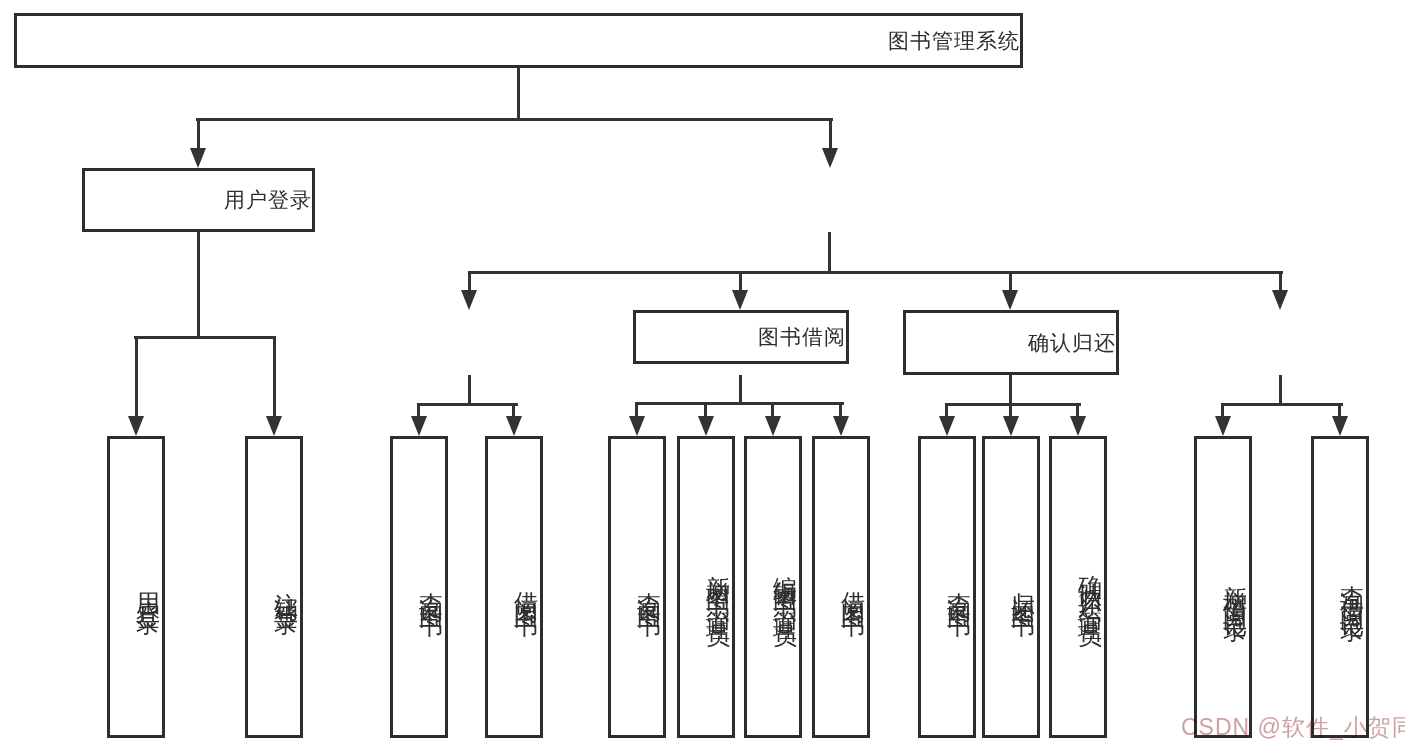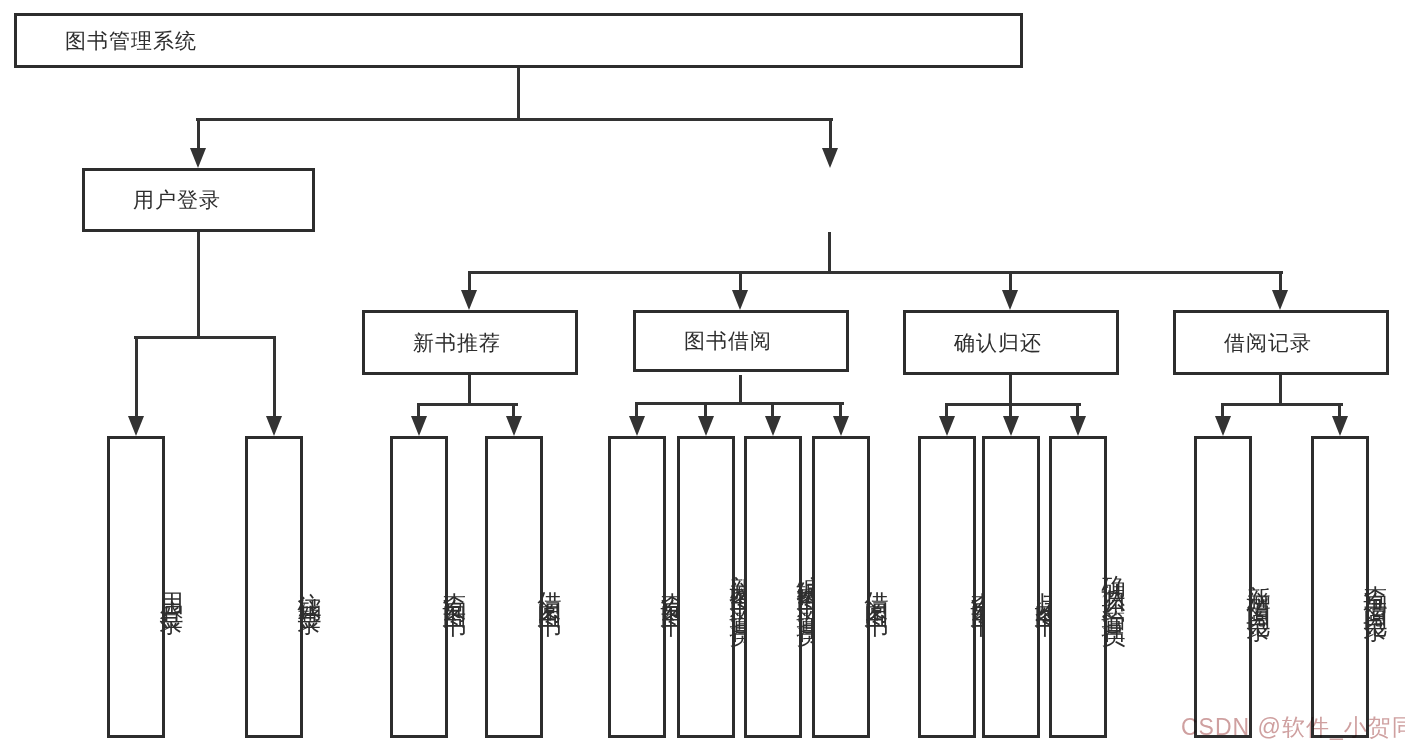--- a/index.html
+++ b/index.html
@@ -6,22 +6,22 @@
   .canvas{
     position:relative;width:1405px;height:747px;overflow:hidden;
     background:var(--background,#ffffff);
     font-family:"Liberation Sans",sans-serif;
     color:var(--text,#2e2e2e);
   }
   .box{
     position:absolute;box-sizing:border-box;
     border:3px solid var(--border,#2d2d2d);
     background:#fff;
-    display:flex;align-items:center;justify-content:flex-start;
-    font-size:21px;letter-spacing:1px;padding-left:48px;
+    display:flex;align-items:center;justify-content:flex-end;
+    font-size:21px;letter-spacing:1px;
   }
   .leaf-box{top:436px;width:58px;height:302px;}
   .vtext{
     writing-mode:vertical-rl;
     font-size:24px;line-height:1.15;letter-spacing:7px;
   }
   .vl{position:absolute;width:3px;background:var(--line,#333333);}
   .hl{position:absolute;height:3px;background:var(--line,#333333);}
   .ah{
     position:absolute;width:0;height:0;
@@ -66,31 +66,25 @@
   <div class="hl" style="left:468px;top:271px;width:815px;"></div>
   <div class="vl" style="left:468px;top:271px;height:21px;"></div>
   <div class="ah" style="left:461px;top:290px;"></div>
   <div class="vl" style="left:739px;top:271px;height:21px;"></div>
   <div class="ah" style="left:732px;top:290px;"></div>
   <div class="vl" style="left:1009px;top:271px;height:21px;"></div>
   <div class="ah" style="left:1002px;top:290px;"></div>
   <div class="vl" style="left:1279px;top:271px;height:21px;"></div>
   <div class="ah" style="left:1272px;top:290px;"></div>
 
-  <div class="box" style="left:362px;top:310px;width:216px;height:65px;">
-    <span>新书推荐</span>
-  </div>
-  <div class="box" style="left:633px;top:310px;width:216px;height:62px;">
+  <div class="box" style="left:633px;top:310px;width:216px;height:54px;">
     <span>图书借阅</span>
   </div>
   <div class="box" style="left:903px;top:310px;width:216px;height:65px;">
     <span>确认归还</span>
-  </div>
-  <div class="box" style="left:1173px;top:310px;width:216px;height:65px;">
-    <span>借阅记录</span>
   </div>
 
   <div class="vl" style="left:468px;top:375px;height:31px;"></div>
   <div class="hl" style="left:417px;top:403px;width:101px;"></div>
   <div class="vl" style="left:417px;top:403px;height:14px;"></div>
   <div class="ah" style="left:411px;top:416px;"></div>
   <div class="vl" style="left:512px;top:403px;height:14px;"></div>
   <div class="ah" style="left:506px;top:416px;"></div>
 
   <div class="vl" style="left:739px;top:375px;height:30px;"></div>

